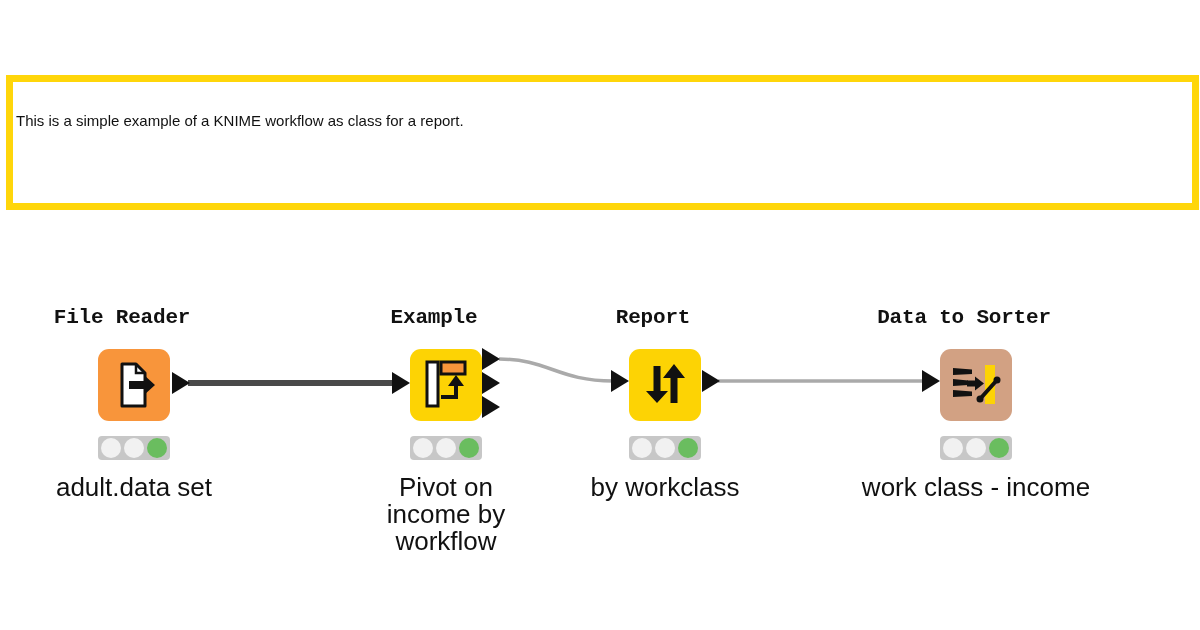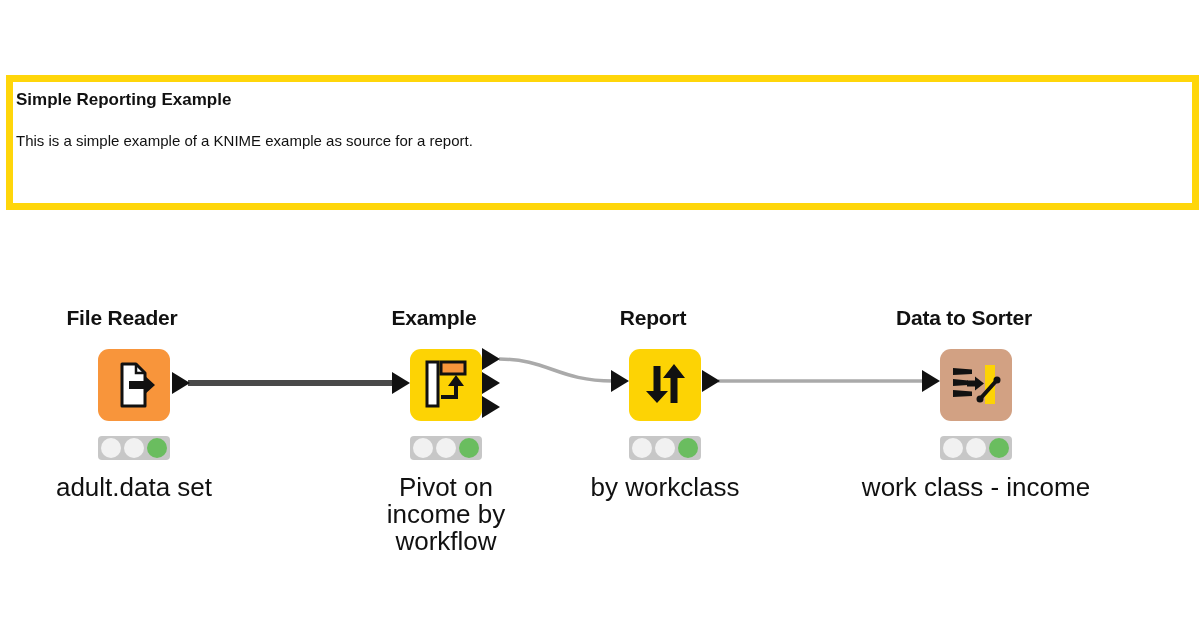--- a/index.html
+++ b/index.html
@@ -21,21 +21,21 @@
   svg.wires{position:absolute;left:0;top:0;pointer-events:none;}
   svg.wires [data-interactable="true"]{pointer-events:auto;cursor:pointer;}
   .wire{stroke:#AAAAAA;stroke-width:3.5;fill:none;}
   .wire-thick{stroke:#4A4A4A;stroke-width:6;fill:none;}
   .port{fill:#111;}
 
   
   .node{position:absolute;top:306px;width:72px;}
   .node-title{
     position:absolute;top:0;left:50%;transform:translateX(calc(-50% - 12px));
-    white-space:nowrap;font-size:21px;font-weight:700;letter-spacing:-0.2px;
+    white-space:nowrap;font-size:21px;font-weight:700;letter-spacing:-0.2px;font-family:Liberation Mono, monospace;
   }
   .node-square{
     position:absolute;top:43px;left:0;width:72px;height:72px;
     border-radius:11px;cursor:pointer;
   }
   .node-square svg{position:absolute;left:0;top:0;}
   .traffic-light{
     position:absolute;top:130px;left:0;width:72px;height:24px;
     background:#C7C7C7;border-radius:4px;
     display:flex;align-items:center;justify-content:center;gap:3px;
@@ -52,22 +52,21 @@
   .node-pv{left:410px;}
   .node-sr{left:629px;}
   .node-dr{left:940px;}
 </style>
 </head>
 <body>
 
 <div class="canvas" data-interactable="true">
 
   <div class="annotation" data-interactable="true" style="border-color: rgb(255, 214, 10);">
-    <div class="annotation-title" data-interactable="false">Simple Reporting Example</div>
-    <div class="annotation-body" data-interactable="false">This is a simple example of a KNIME example as source for a report.</div>
+    <div class="annotation-body" data-interactable="false">This is a simple example of a KNIME workflow as class for a report.</div>
   </div>
 
   <svg class="wires" width="1200" height="630" viewBox="0 0 1200 630" data-interactable="false">
 
     <line x1="188" y1="383" x2="394" y2="383" class="wire-thick" data-interactable="true"></line>
     <path d="M499 359 C548 359 558 381 613 381" class="wire" data-interactable="true"></path>
     <line x1="718" y1="381" x2="924" y2="381" class="wire" data-interactable="true"></line>
 
     <polygon class="port" points="172,372 172,394 190,383" data-interactable="true"></polygon>
     <polygon class="port" points="392,372 392,394 410,383" data-interactable="true"></polygon>

